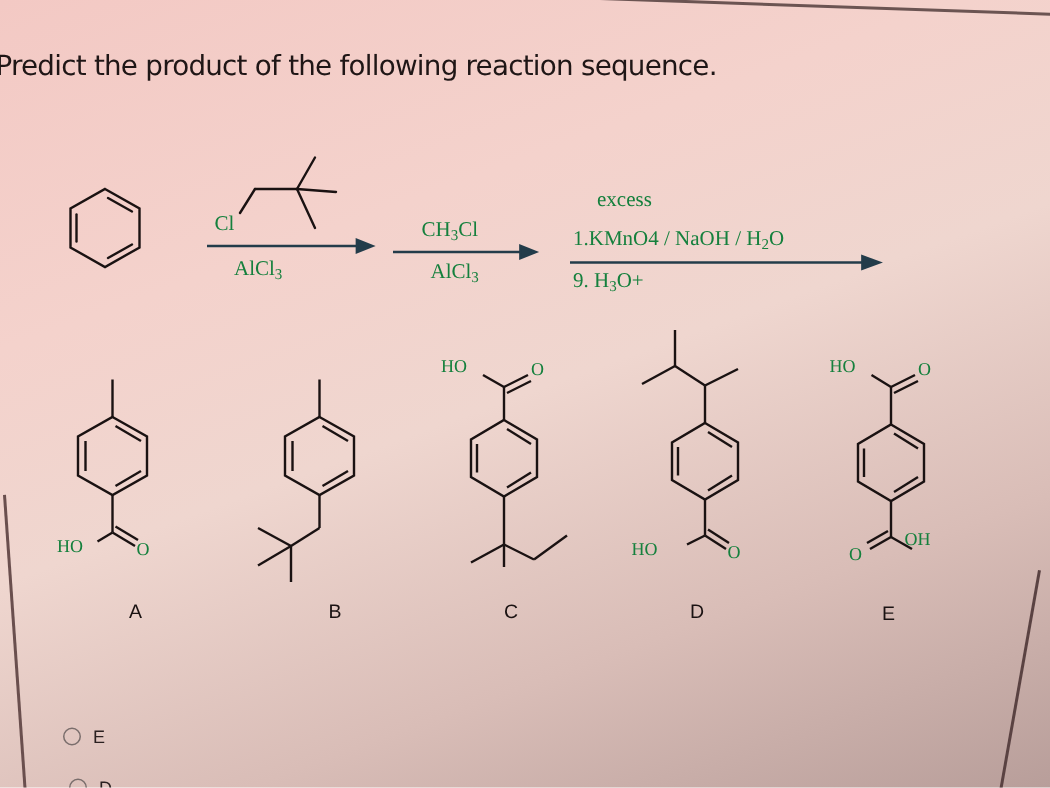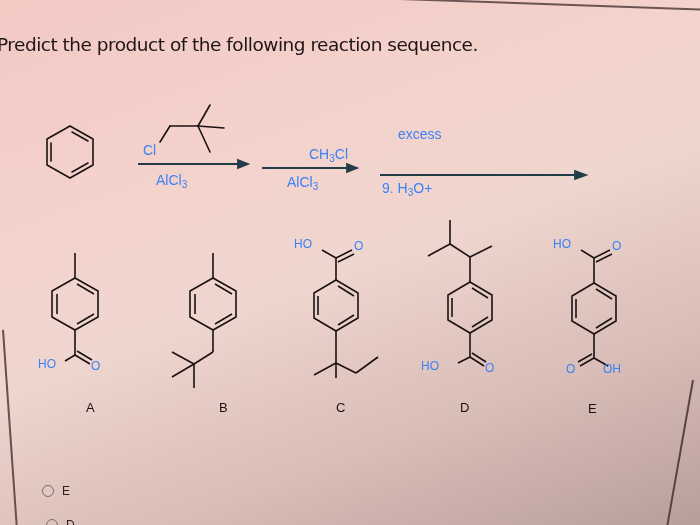--- a/index.html
+++ b/index.html
@@ -20,21 +20,21 @@
   .rightline {
     position:absolute; left:692px; top:380px; width:2px; height:150px;
     background:#5a4242; transform: rotate(10deg); transform-origin:top left;
   }
   .question {
     position:absolute; left:-3px; top:34px;
     font-family: "DejaVu Sans", sans-serif; font-size:18.5px; letter-spacing:-0.5px;
     color:#1f1616;
   }
   .scheme { position:absolute; left:0; top:0; width:700px; height:525px; }
-  .lbl { position:absolute; font-family:Liberation Sans, sans-serif; font-size:14px; color:#3b82f6; white-space:nowrap; }
+  .lbl { position:absolute; font-family:Liberation Serif, serif; font-size:14px; color:#15803d; white-space:nowrap; }
   .lbl sub { font-size:10px; vertical-align:-3px; }
   .opt-letter { position:absolute; font-family:"Liberation Sans", sans-serif; font-size:13px; color:#1a1212; }
   .answer-row { position:absolute; left:42px; top:484px; display:flex; align-items:center; gap:8px; }
   .radio { width:10px; height:10px; border:1.5px solid #7a6e6c; border-radius:50%; background:transparent; }
   .answer-label { font-size:12px; color:#2a2020; }
   .answer-row2 { position:absolute; left:46px; top:518px; display:flex; align-items:center; gap:8px; }
   svg { position:absolute; left:0; top:0; }
 </style>
 </head>
 <body>
@@ -143,39 +143,40 @@
       <line x1="594" y1="334" x2="594" y2="358"></line>
       <line x1="594" y1="358" x2="608" y2="366"></line>
       <line x1="594" y1="358" x2="580" y2="366"></line>
       <line x1="592" y1="354" x2="578" y2="362"></line>
     </g>
   </svg>
 
   <span class="lbl" style="left:143px;top:142px;">Cl</span>
   <span class="lbl" style="left:156px;top:172px;"><span>AlCl</span><sub>3</sub></span>
 
-  <span class="lbl" style="left:281px;top:146px;margin-left:28px;"><span>CH</span><sub>3</sub><span>Cl</span></span>
+  <span class="lbl" style="left:281px;top:146px;"><span>CH</span><sub>3</sub><span>Cl</span></span>
   <span class="lbl" style="left:287px;top:174px;"><span>AlCl</span><sub>3</sub></span>
 
   <span class="lbl" style="left:398px;top:126px;">excess</span>
+  <span class="lbl" style="left:382px;top:152px;"><span>1.KMnO4 / NaOH / H</span><sub>2</sub><span>O</span></span>
   <span class="lbl" style="left:382px;top:180px;"><span>9. H</span><sub>3</sub><span>O+</span></span>
 
   <span class="lbl" style="left:38px;top:357px;font-size:12px;">HO</span>
   <span class="lbl" style="left:91px;top:359px;font-size:12px;">O</span>
 
   <span class="lbl" style="left:294px;top:237px;font-size:12px;">HO</span>
   <span class="lbl" style="left:354px;top:239px;font-size:12px;">O</span>
 
   <span class="lbl" style="left:421px;top:359px;font-size:12px;">HO</span>
   <span class="lbl" style="left:485px;top:361px;font-size:12px;">O</span>
 
   <span class="lbl" style="left:553px;top:237px;font-size:12px;">HO</span>
   <span class="lbl" style="left:612px;top:239px;font-size:12px;">O</span>
   <span class="lbl" style="left:566px;top:362px;font-size:12px;">O</span>
-  <span class="lbl" style="left:603px;top:362px;font-size:12px;">OH</span>
+  <span class="lbl" style="left:603px;top:352px;font-size:12px;">OH</span>
 
   <span class="opt-letter" style="left:86px;top:400px;">A</span>
   <span class="opt-letter" style="left:219px;top:400px;">B</span>
   <span class="opt-letter" style="left:336px;top:400px;">C</span>
   <span class="opt-letter" style="left:460px;top:400px;">D</span>
   <span class="opt-letter" style="left:588px;top:401px;">E</span>
 </div>
 
 <div class="answer-row">
   <span class="radio"></span>

